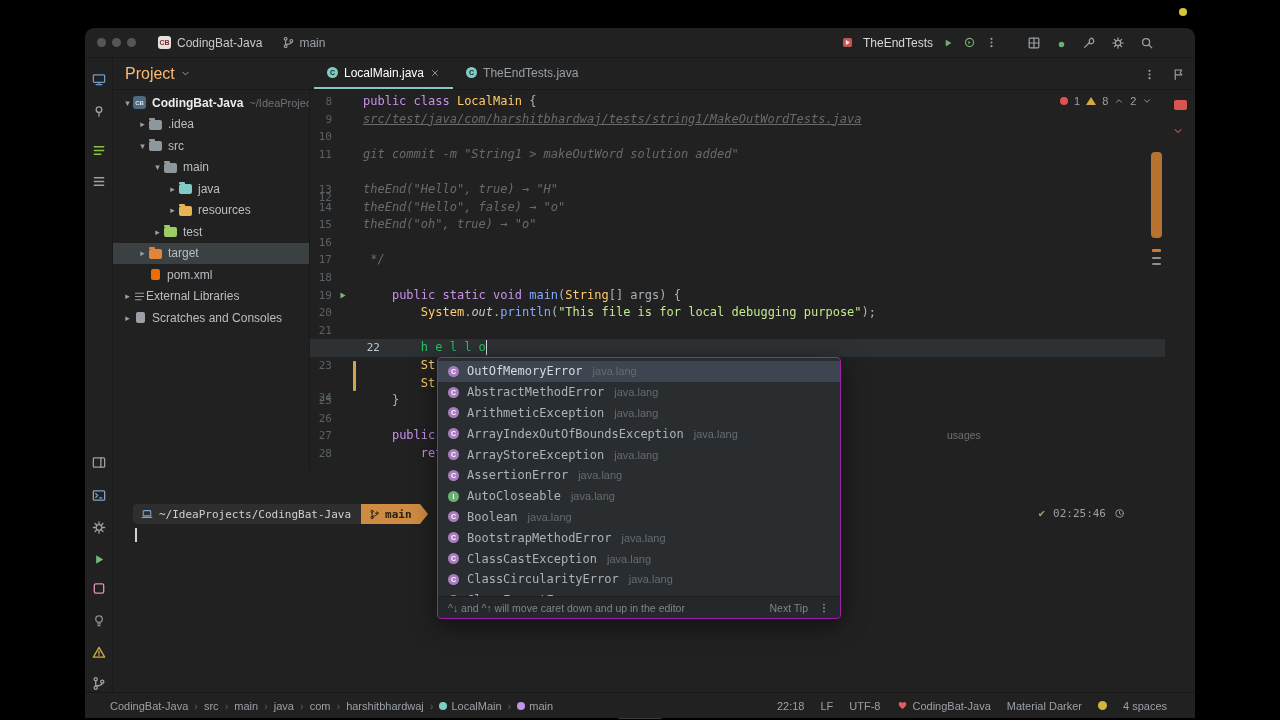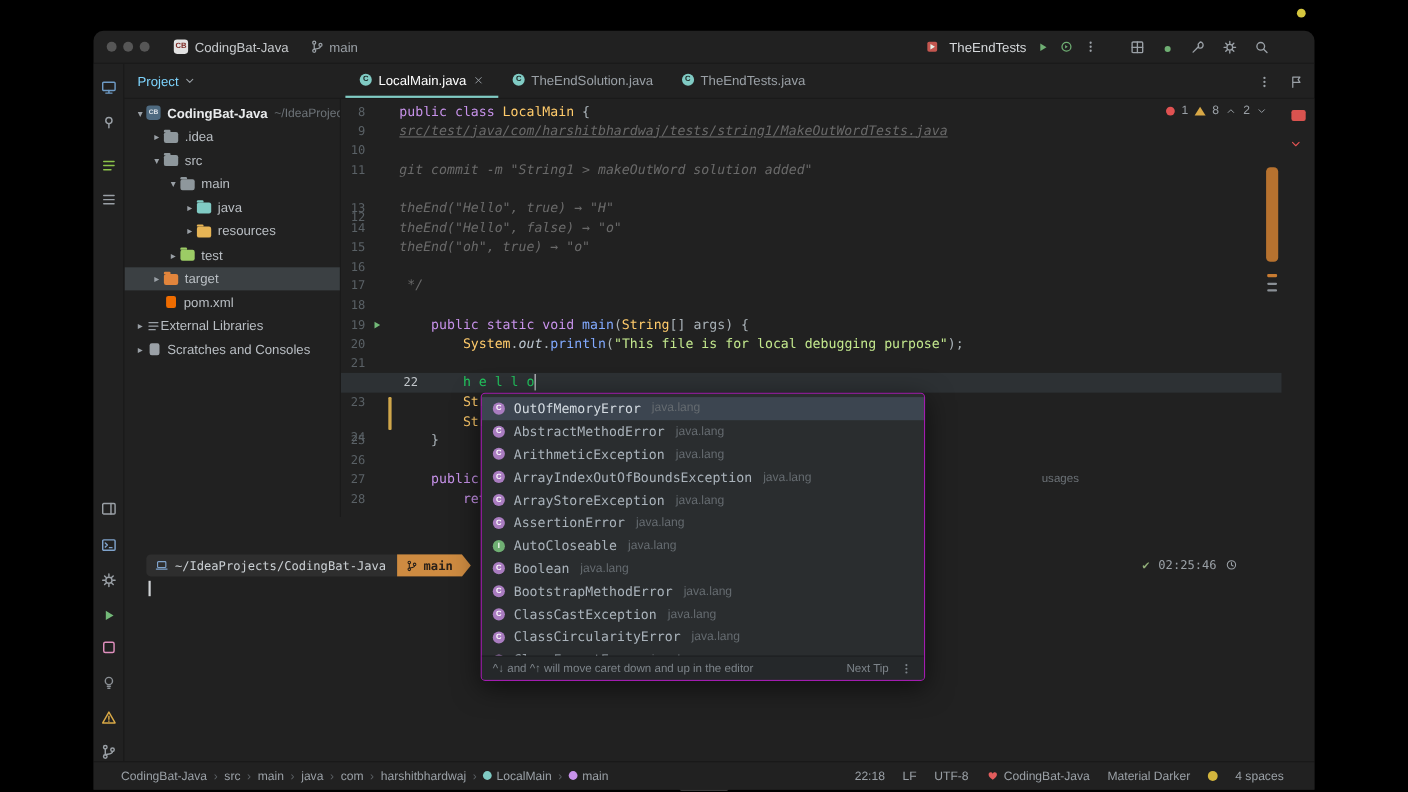--- a/index.html
+++ b/index.html
@@ -14,21 +14,21 @@
 .tl{width:9px;height:9px;border-radius:50%;background:#565656;margin-right:6px}
 .cb-badge{width:13px;height:13px;border-radius:3px;background:#e2e2e2;color:#7e2a24;font-size:7px;font-weight:bold;display:flex;align-items:center;justify-content:center;margin:0 6px 0 16px}
 .tb-text{font-size:12px;color:#c6c9cc}
 .branch-wrap{display:flex;align-items:center;gap:4px;margin-left:20px;color:#9aa0a6;font-size:12px}
 .tb-right{margin-left:auto;display:flex;align-items:flex-end;gap:15px}
 .run-group{display:flex;align-items:center;gap:9px;margin-right:14px}
 .run-label{font-size:12px;color:#d6d9dc}
 
 
 .hdr-row{position:absolute;top:30px;left:28px;right:0;height:32px;display:flex;align-items:stretch;border-bottom:1px solid #1a1a1a;z-index:4}
-.panel-hdr{width:197px;flex:none;display:flex;align-items:center;gap:5px;padding-left:12px;font-size:12px;color:#7dd3fc}
+.panel-hdr{width:197px;flex:none;display:flex;align-items:center;gap:5px;padding-left:12px;font-size:16px;color:#fdba74}
 .tabs{display:flex;margin-left:4px}
 .tab{display:flex;align-items:center;gap:6px;padding:0 13px;font-size:12px;color:#9aa0a6;border-bottom:2px solid transparent}
 .tab.active{color:#fff;border-bottom-color:#80CBC4}
 .cls-ic{width:11px;height:11px;border-radius:50%;flex:none;display:flex;align-items:center;justify-content:center;font-size:7px;font-weight:bold;color:#15211f;background:#80CBC4}
 .hdr-icons{position:absolute;top:30px;right:10px;height:32px;display:flex;align-items:center;gap:16px;z-index:5}
 
 
 .stripe{position:absolute;left:0;top:30px;width:28px;bottom:26px;background:#212121;border-right:1px solid #1a1a1a;z-index:4}
 .stripe .icon{position:absolute;left:50%;transform:translateX(-50%)}
 
@@ -205,24 +205,20 @@
       </div>
       <div class="tabs" id="tabs">
           <div class="tab active">
             <span class="cls-ic">C</span>
             <span>LocalMain.java</span>
             <span class="icon" style="color: rgb(154, 160, 166);">
               <svg width="10" height="10" viewBox="0 0 16 16" fill="none" stroke="currentColor" stroke-width="1.4" stroke-linecap="round" stroke-linejoin="round">
                 <path d="M4 4l8 8M12 4l-8 8"></path>
               </svg>
             </span>
-          </div>
-          <div class="tab">
-            <span class="cls-ic">C</span>
-            <span>TheEndSolution.java</span>
           </div>
           <div class="tab">
             <span class="cls-ic">C</span>
             <span>TheEndTests.java</span>
           </div>
         </div>
     </div>
     <div class="hdr-icons">
       <span class="icon" style="color: rgb(154, 160, 166);">
           <svg width="13" height="13" viewBox="0 0 16 16" fill="none" stroke="currentColor" stroke-width="1.4" stroke-linecap="round" stroke-linejoin="round">

